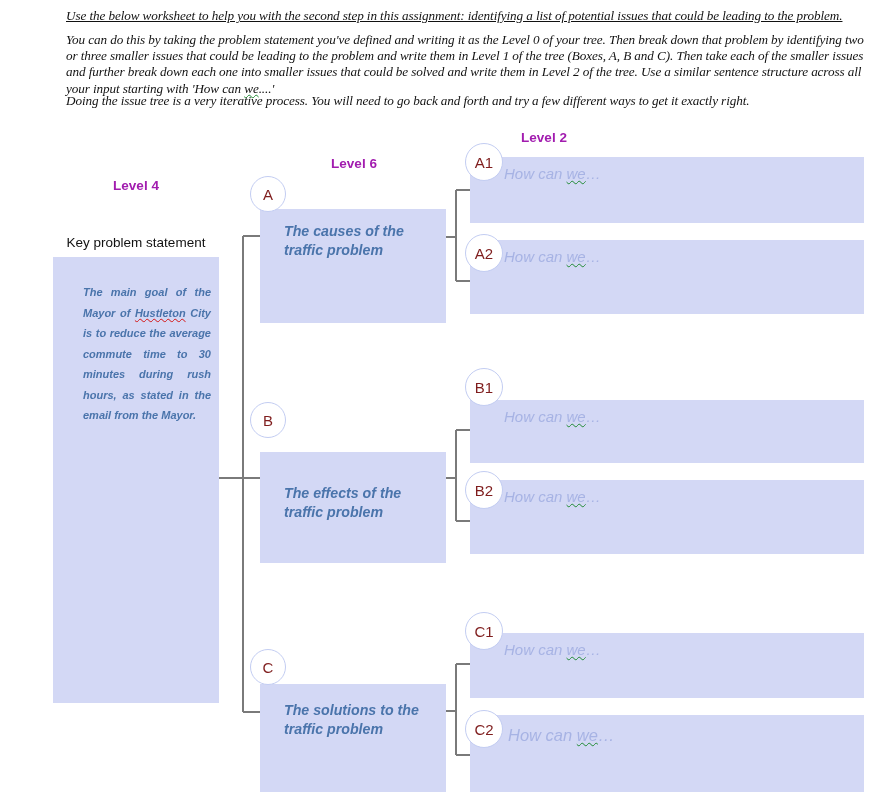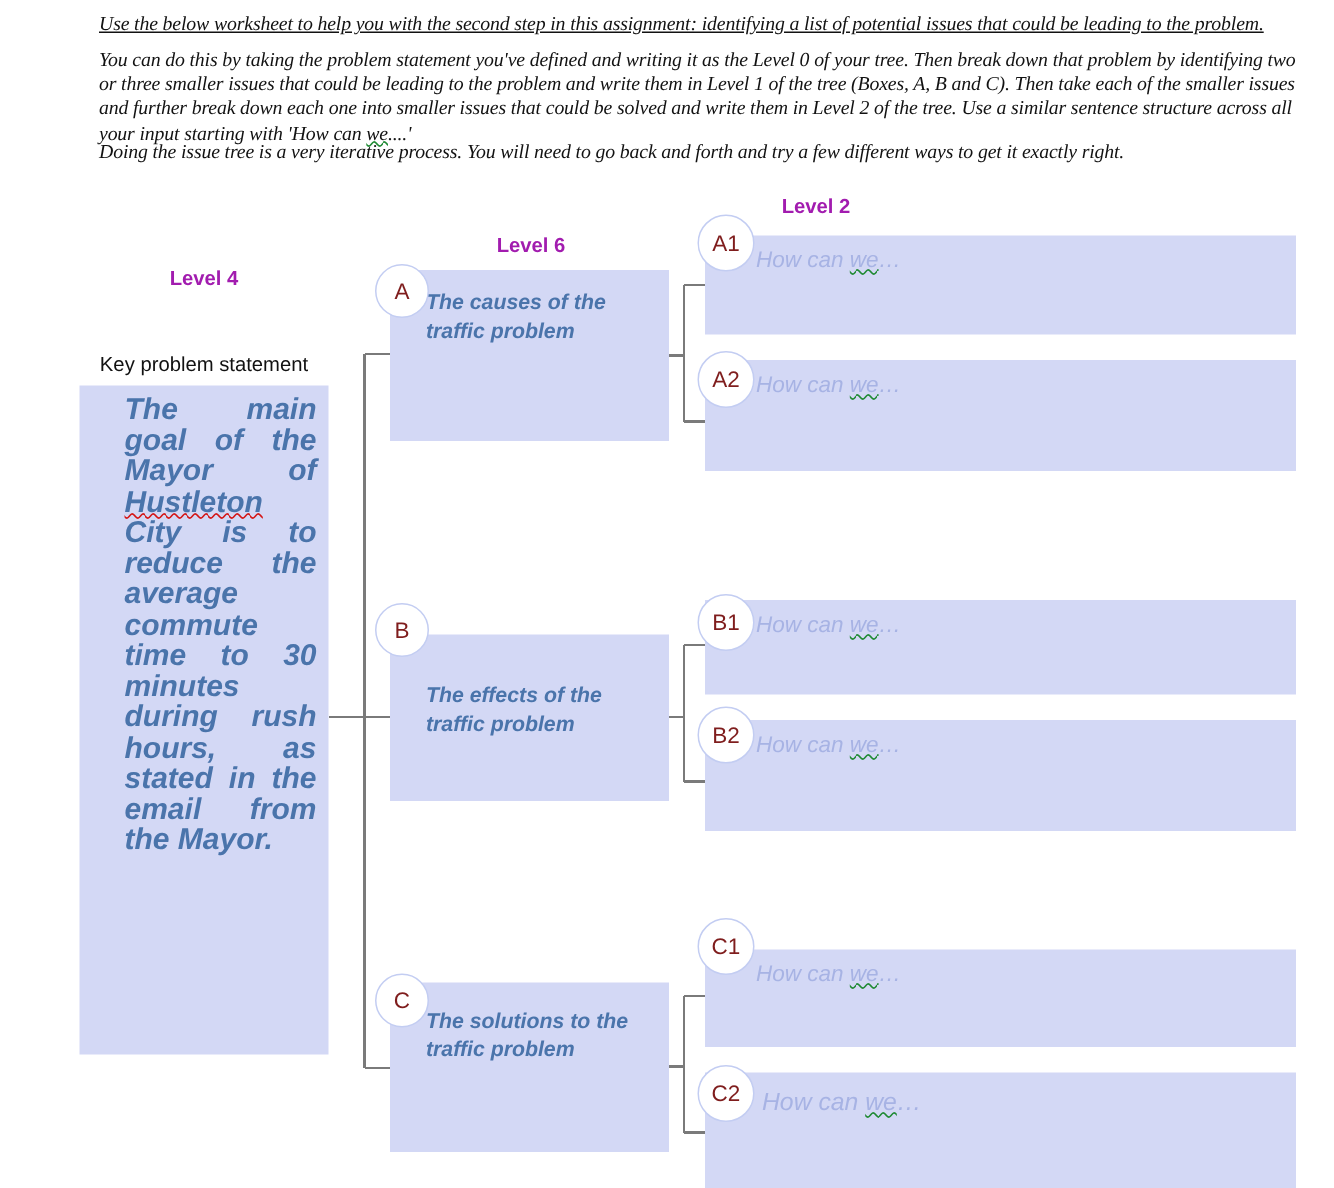--- a/index.html
+++ b/index.html
@@ -71,26 +71,26 @@
   }
   .box-text{
     font-family:"Liberation Sans", sans-serif;
     font-weight:bold;
     font-style:italic;
     color:#4a74ab;
   }
 
   #box-level0{left:53px;top:257px;width:166px;height:446px;}
   #box-level0 .box-text{
-    position:absolute;left:30px;top:6px;width:128px;
-    font-size:20px;line-height:20.5px;
+    position:absolute;left:30px;top:25px;width:128px;
+    font-size:11px;line-height:20.5px;
     text-align:justify;
   }
 
-  .box-l1{left:260px;width:186px;}
+  .box-l1{left:260px;width:186px;margin-top:29px;}
   #box-a{top:180px;height:114px;}
   #box-b{top:423px;height:111px;}
   #box-c{top:655px;height:113px;}
   .box-l1 .box-text{
     position:absolute;left:24px;top:13px;width:155px;
     font-size:14.2px;line-height:18.5px;
   }
   #box-b .box-text{top:32px;}
   #box-c .box-text{top:17px;}
 
@@ -125,21 +125,21 @@
     color:#7f1d1d;
     z-index:5;
   }
   .node-l1{width:36px;height:36px;left:250px;}
   #node-a{top:176px;}
   #node-b{top:402px;}
   #node-c{top:649px;}
   .node-l2{width:38px;height:38px;left:465px;}
   #node-a1{top:143px;}
   #node-a2{top:234px;}
-  #node-b1{top:396px;}
+  #node-b1{top:368px;}
   #node-b2{top:471px;}
   #node-c1{top:612px;}
   #node-c2{top:710px;}
 
   
   #wires{position:absolute;left:0;top:0;width:889px;height:792px;z-index:1;}
 </style>
 </head>
 <body>
 

